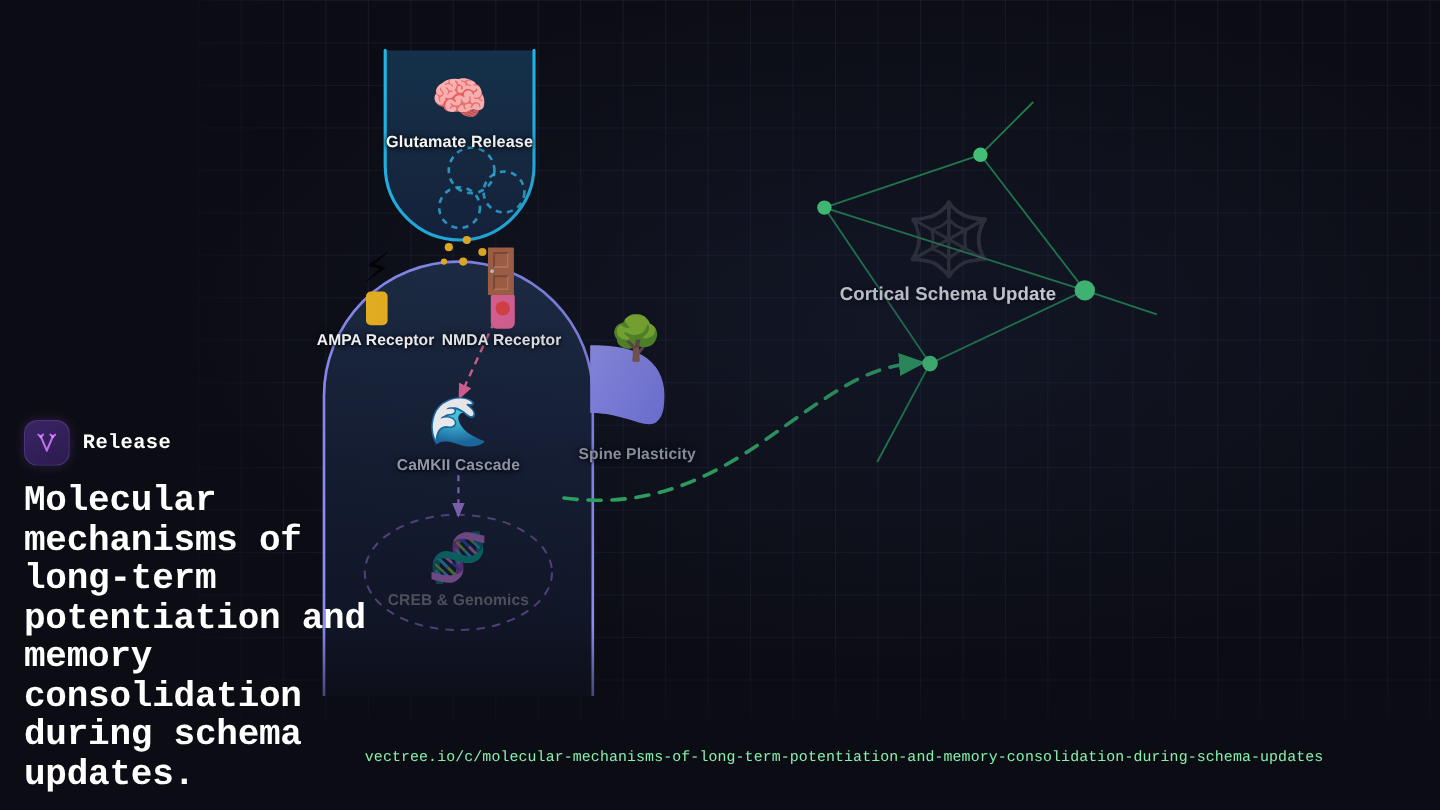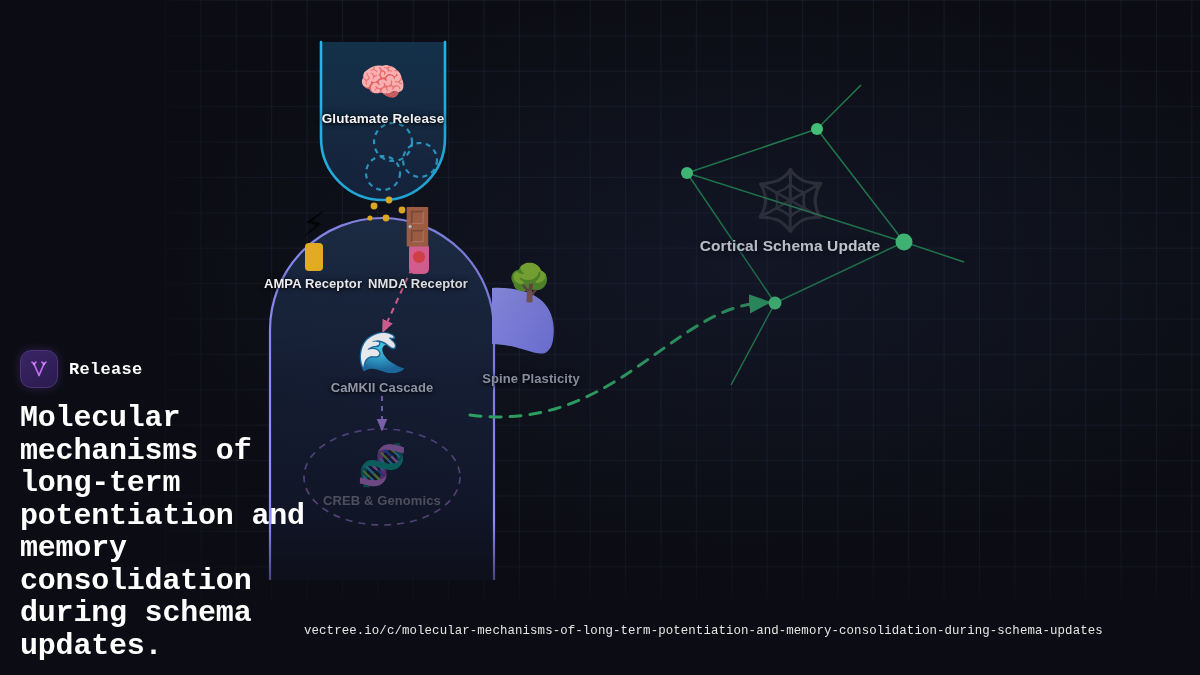--- a/index.html
+++ b/index.html
@@ -73,21 +73,21 @@
   .headline{
     position:absolute;left:20px;top:402px;width:330px;
     color:#fff;
     font-family:Liberation Mono, monospace;
     font-size:30px;font-weight:bold;line-height:32.5px;
     letter-spacing:-.2px;
     white-space:pre-wrap;
   }
   .urlbar{
     position:absolute;left:304px;top:624px;
-    color:#e5e5e5;
+    color:#86efac;
     font-family:"Liberation Mono","DejaVu Sans Mono",monospace;
     font-size:12.4px;letter-spacing:.1px;white-space:nowrap;
   }
 </style>
 </head>
 <body>
 
 <div id="stage">
 
   <div class="grid"></div>

